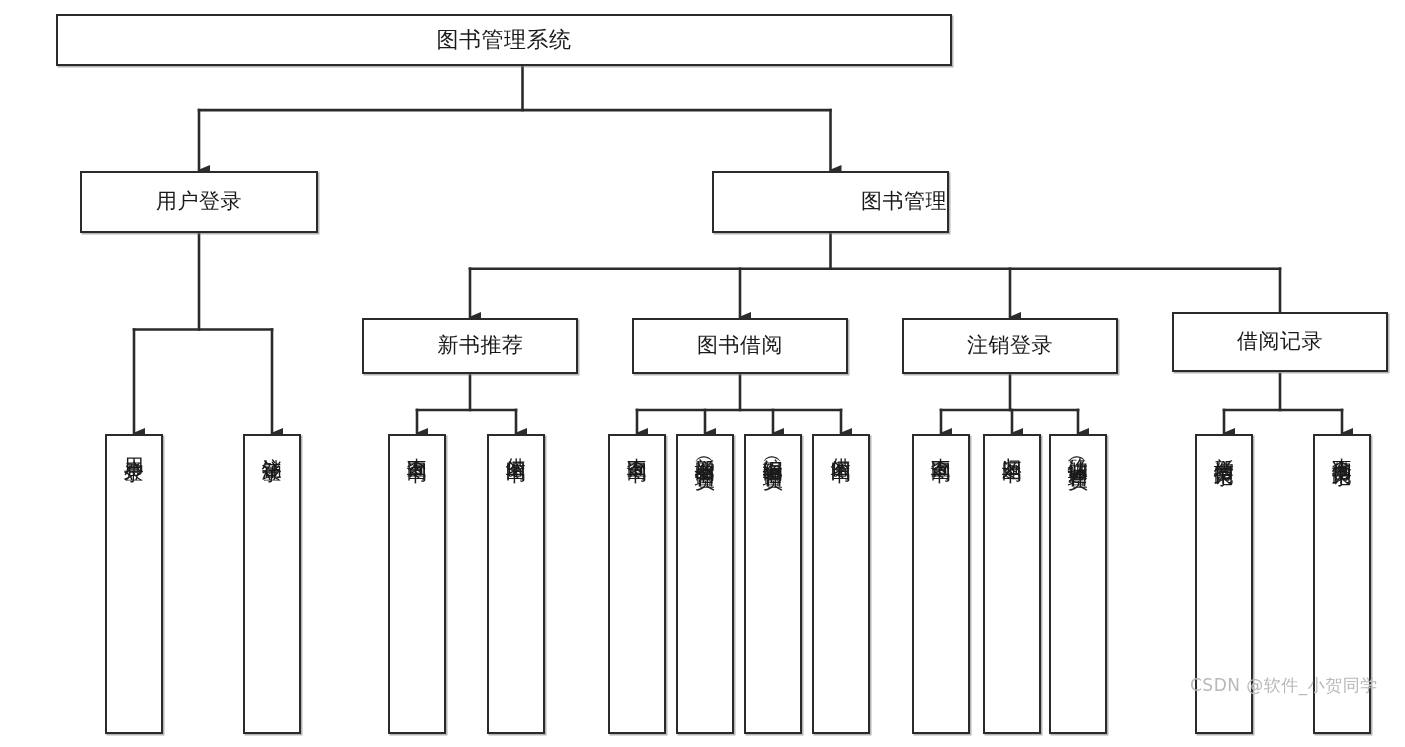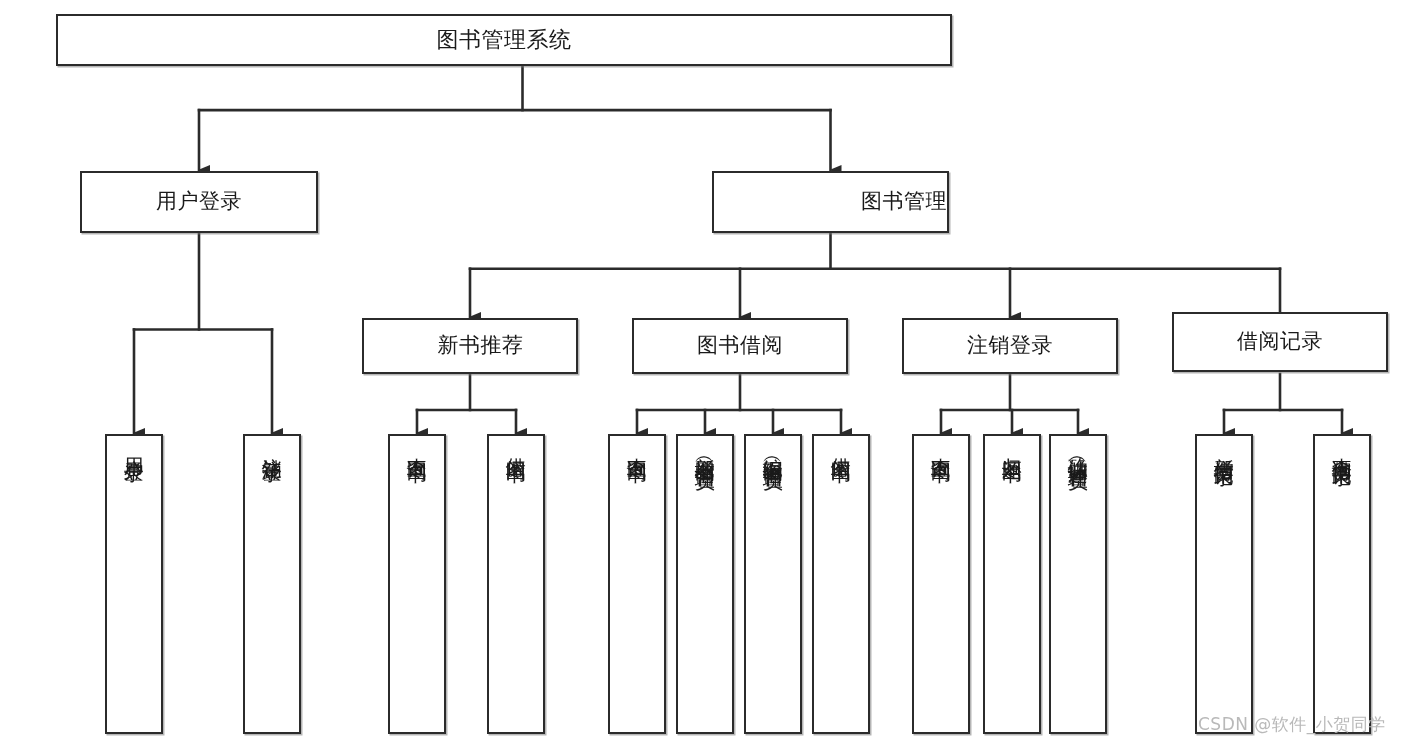--- a/index.html
+++ b/index.html
@@ -170,15 +170,15 @@
         <span class="vlabel">确认归还（管理员）</span>
       </div>
       <div class="node node-v" style="left: 1195px; top: 434px; width: 58px; height: 300px;">
         <span class="vlabel">新增借阅记录</span>
       </div>
       <div class="node node-v" style="left: 1313px; top: 434px; width: 58px; height: 300px;">
         <span class="vlabel">查询借阅记录</span>
       </div>
     </div>
 
-  <div class="watermark" style="left:1190px; top:713px;margin-left:8px;">CSDN @软件_小贺同学</div>
+  <div class="watermark" style="left:1190px; top:674px;">CSDN @软件_小贺同学</div>
 
 </div>
 
 </body></html>

